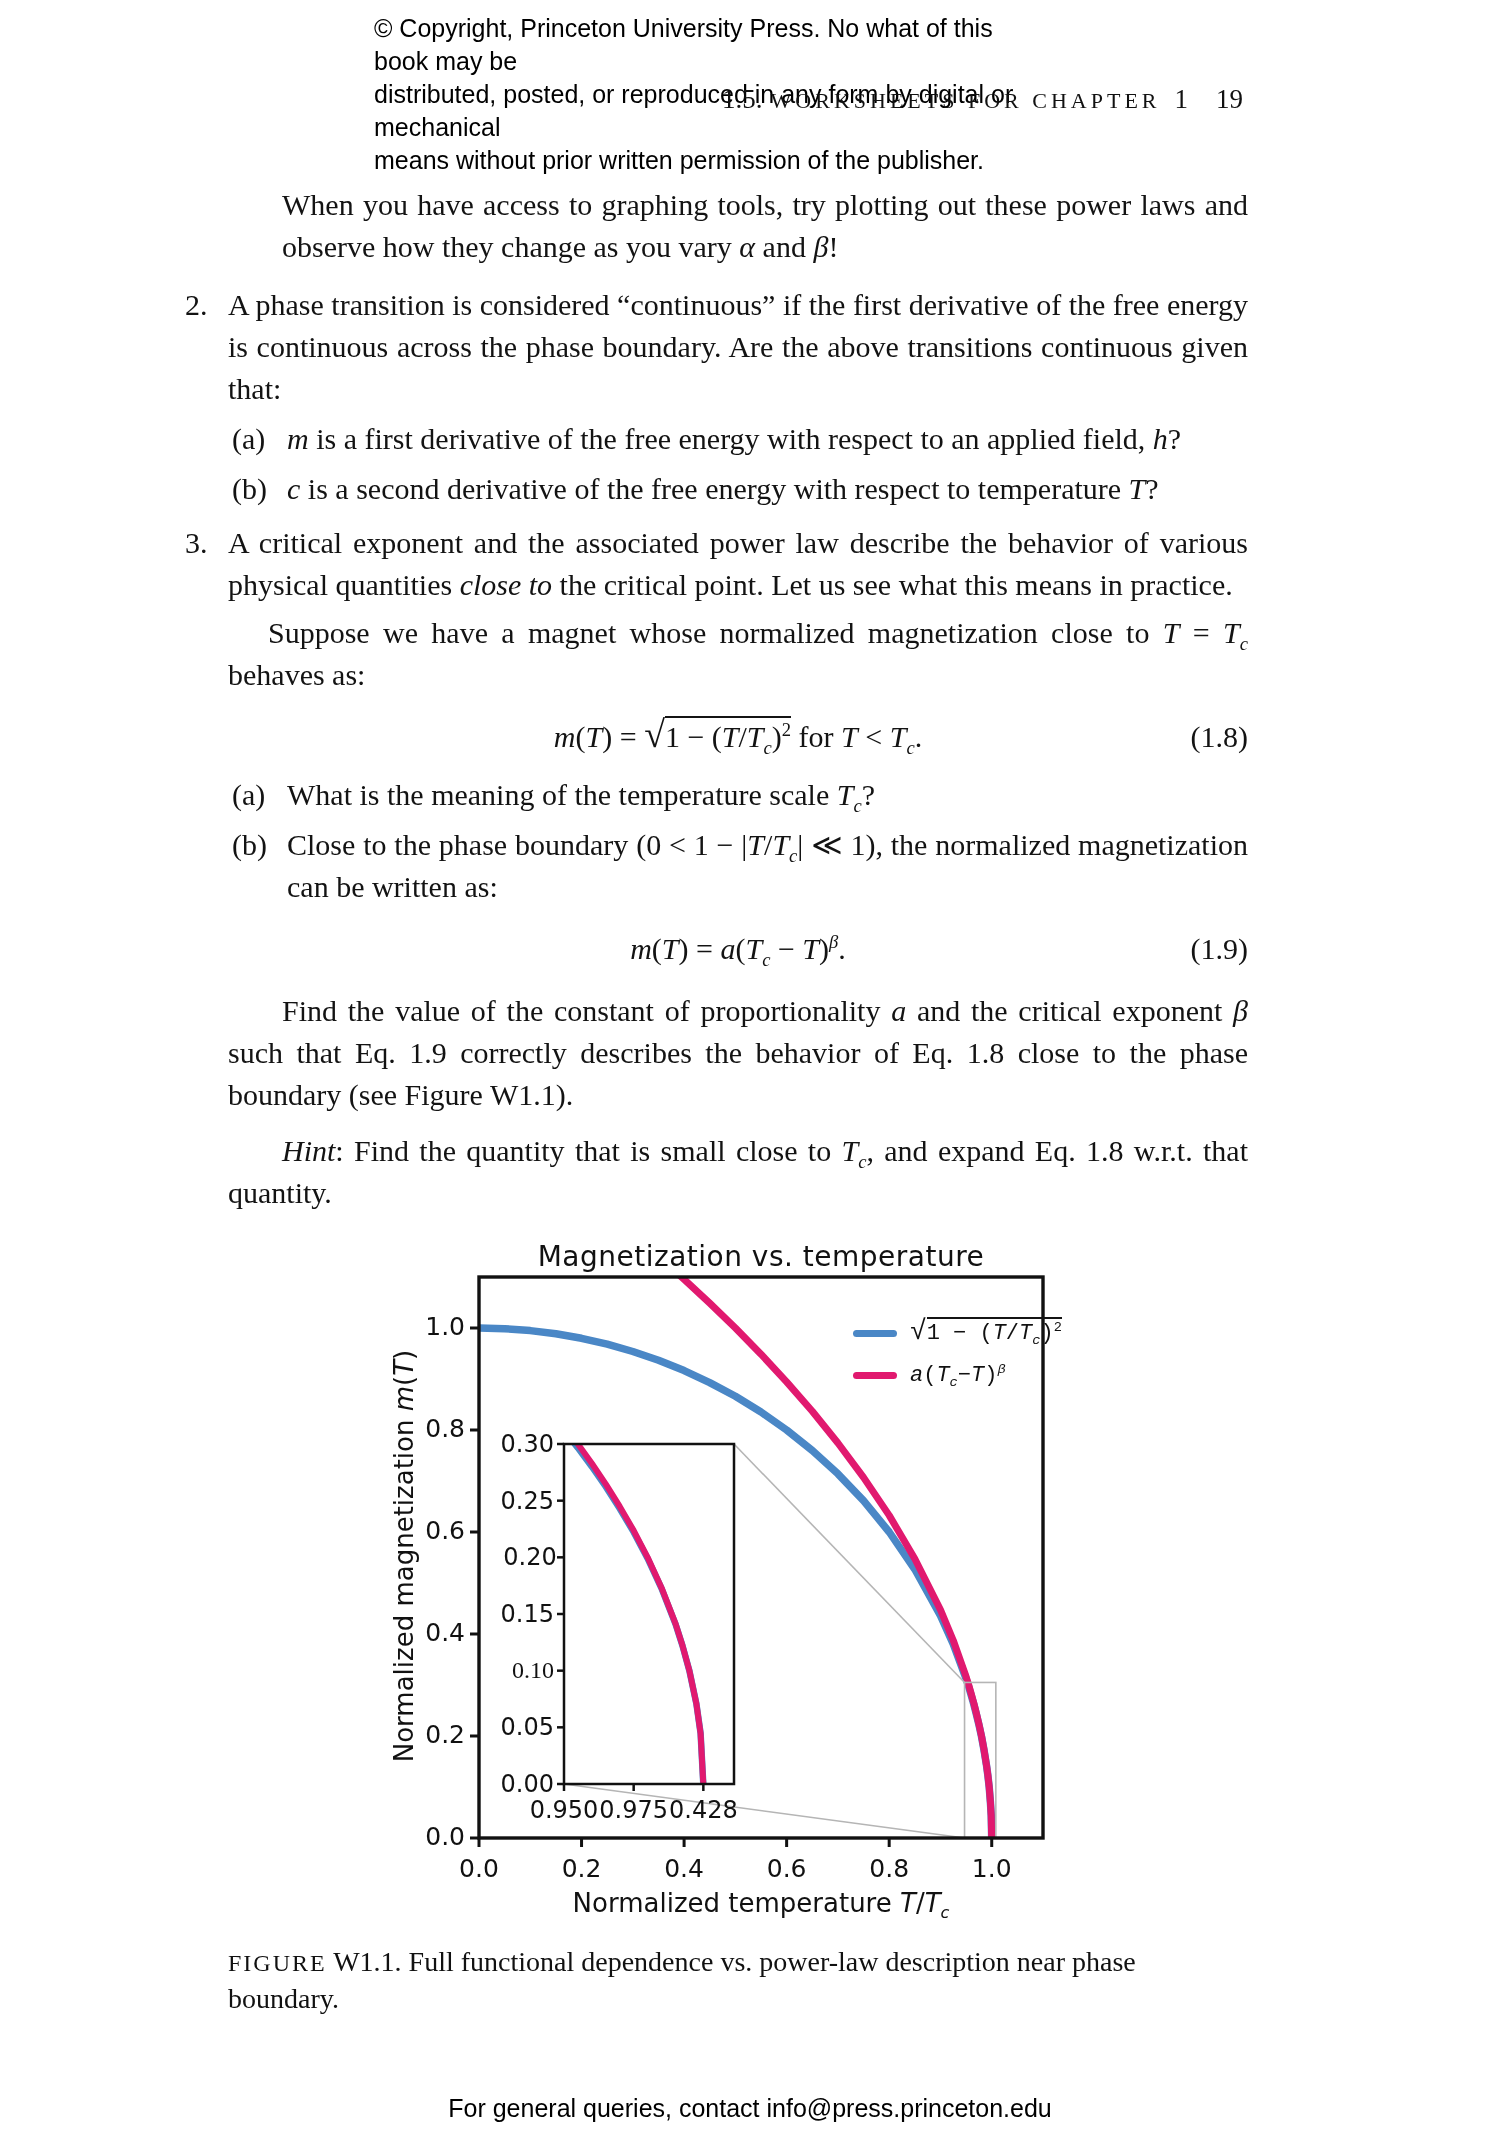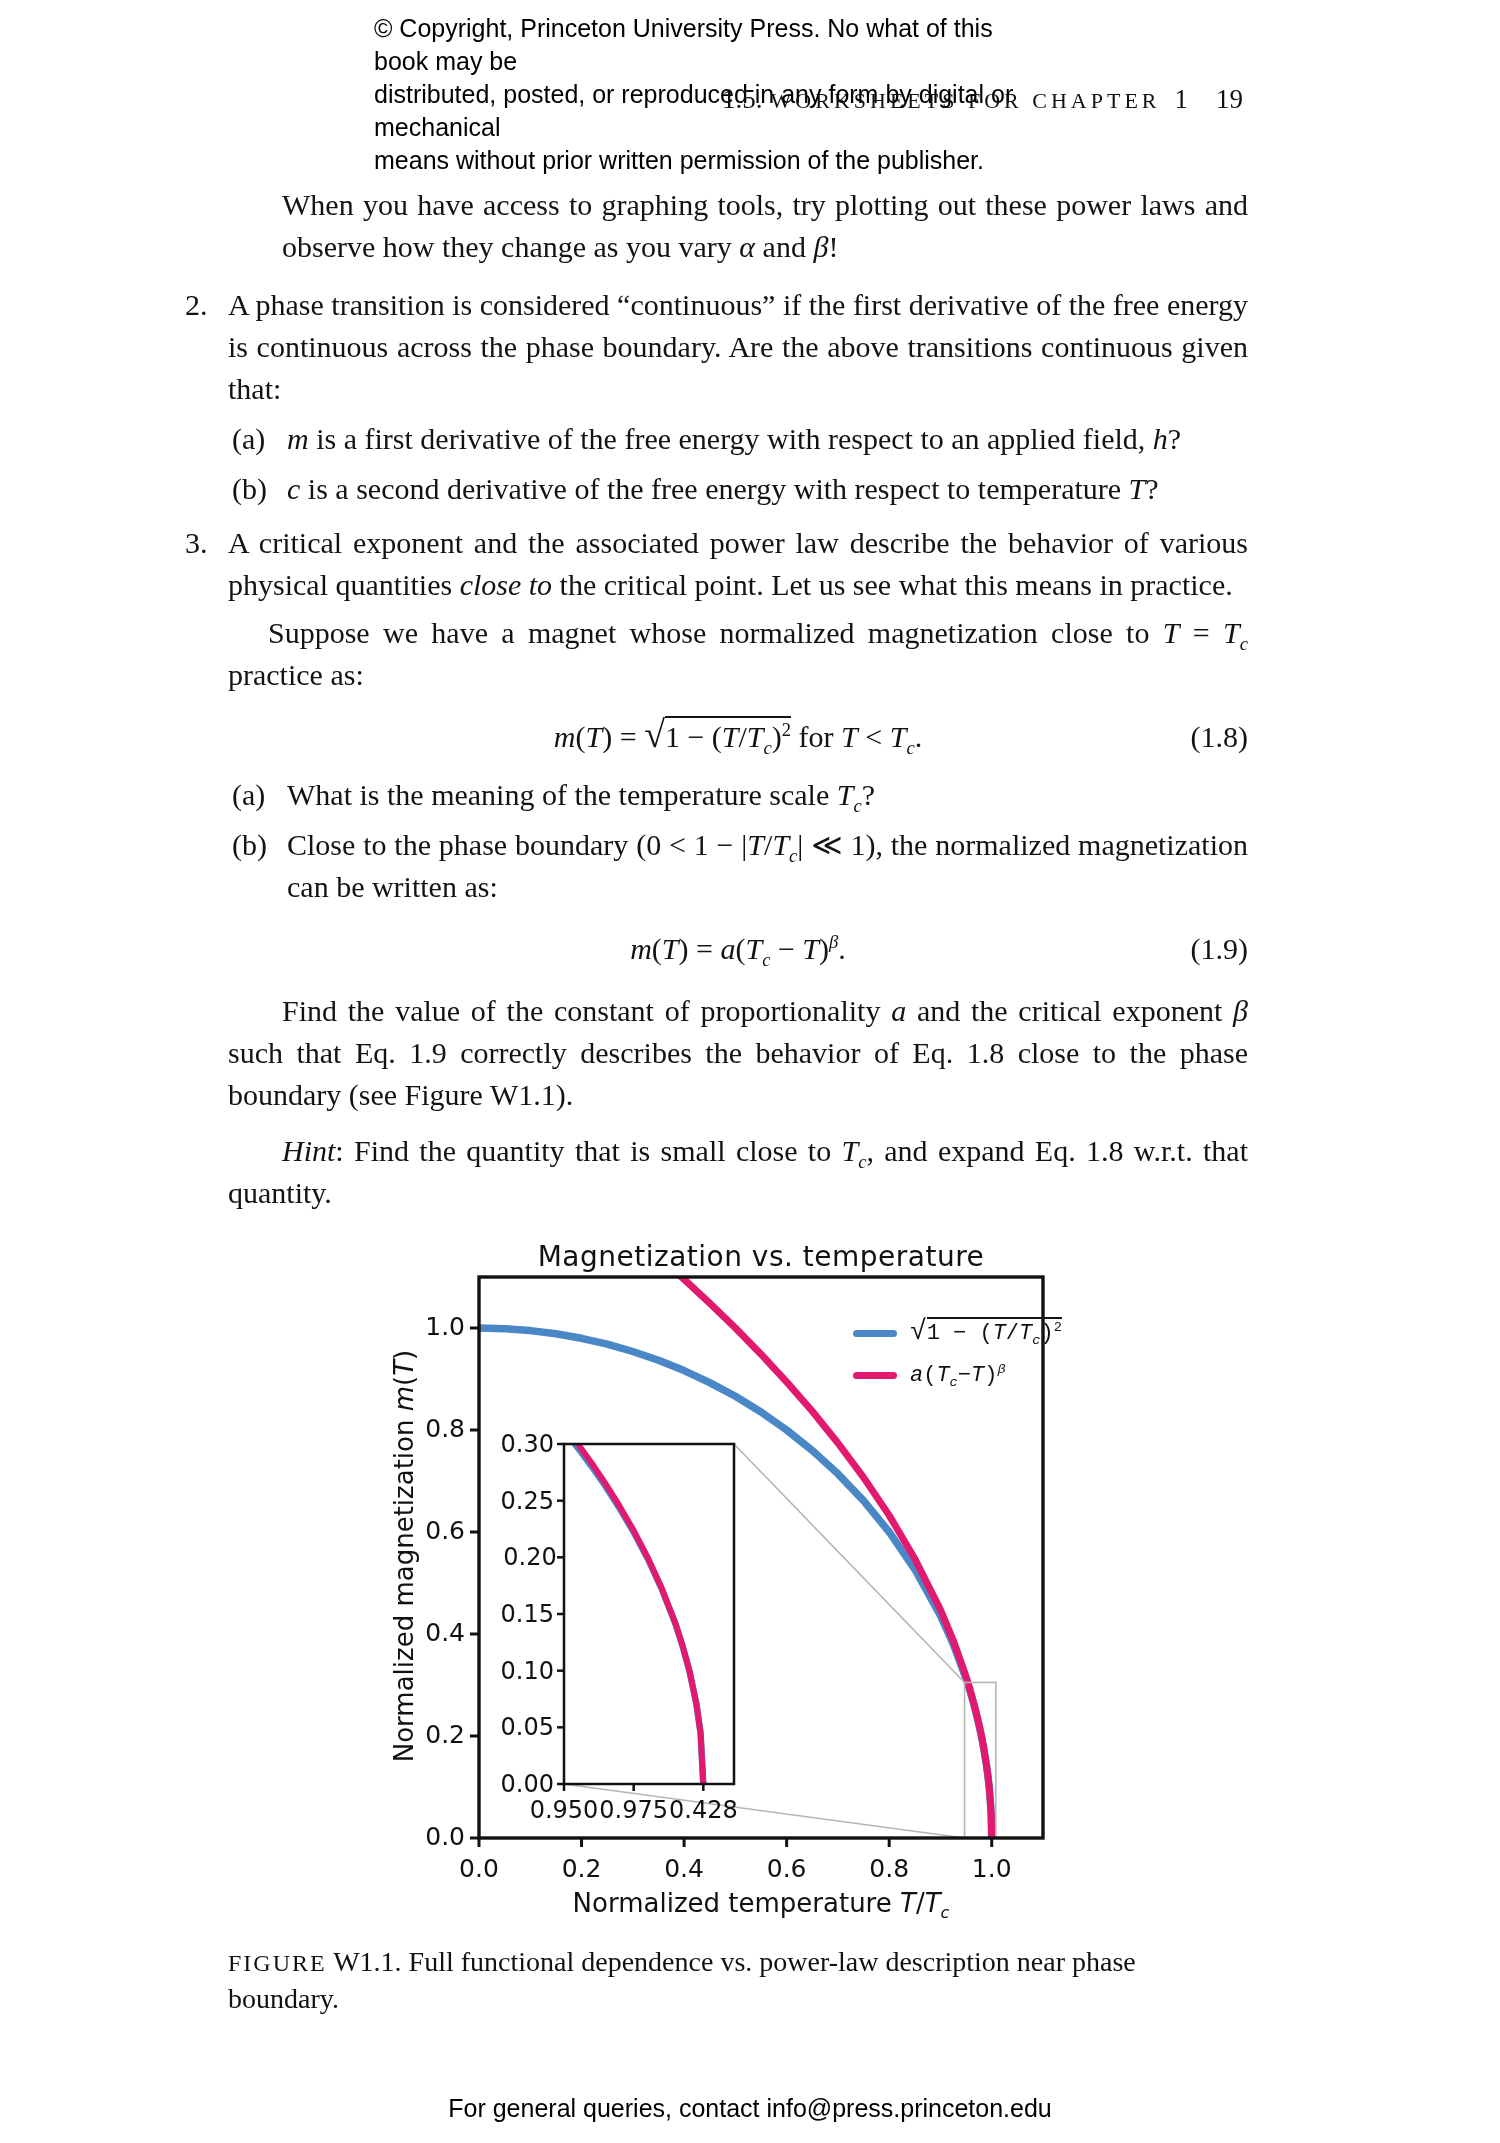--- a/index.html
+++ b/index.html
@@ -92,21 +92,21 @@
           <span class="slab">(b)</span>
           <div><span class="it">c</span><span> is a second derivative of the free energy with respect to temperature </span><span class="it">T</span><span>?</span></div>
         </div>
       </div>
     </div>
 
     <div class="item">
       <span class="num">3.</span>
       <div class="ibody">
         <p><span>A critical exponent and the associated power law describe the behavior of various physical quantities </span><span class="it">close to</span><span> the critical point. Let us see what this means in practice.</span></p>
-        <p class="indent"><span>Suppose we have a magnet whose normalized magnetization close to </span><span class="it">T</span><span> = </span><span class="it">T</span><sub class="it">c</sub><span> practice as:</span></p>
+        <p class="indent"><span>Suppose we have a magnet whose normalized magnetization close to </span><span class="it">T</span><span> = </span><span class="it">T</span><sub class="it">c</sub><span> behaves as:</span></p>
 
         <div class="eq">
           <span class="eq-math"><span class="it">m</span><span>(</span><span class="it">T</span><span>) = </span><span class="rad">√</span><span class="ov"><span>1 − (</span><span class="it">T</span><span>/</span><span class="it">T</span><sub class="it">c</sub><span>)</span><sup>2</sup></span><span>  for  </span><span class="it">T</span><span> &lt; </span><span class="it">T</span><sub class="it">c</sub><span>.</span></span>
           <span class="eq-num">(1.8)</span>
         </div>
 
         <div class="sub">
           <span class="slab">(a)</span>
           <div><span>What is the meaning of the temperature scale </span><span class="it">T</span><sub class="it">c</sub><span>?</span></div>
         </div>
@@ -193,21 +193,21 @@
       <div class="tick-label" style="left: 466.182px; top: 616px; width: 70px; text-align: center;">0.8</div>
       <div class="tick-label" style="left: 568.727px; top: 616px; width: 70px; text-align: center;">1.0</div>
       <div class="tick-label" style="left: 5px; top: 584px; width: 72px; text-align: right;">0.0</div>
       <div class="tick-label" style="left: 5px; top: 482px; width: 72px; text-align: right;">0.2</div>
       <div class="tick-label" style="left: 5px; top: 380px; width: 72px; text-align: right;">0.4</div>
       <div class="tick-label" style="left: 5px; top: 278px; width: 72px; text-align: right;">0.6</div>
       <div class="tick-label" style="left: 5px; top: 176px; width: 72px; text-align: right;">0.8</div>
       <div class="tick-label" style="left: 5px; top: 74px; width: 72px; text-align: right;">1.0</div>
       <div class="itick-label" style="left: 102px; top: 532px; width: 64px; text-align: right;">0.00</div>
       <div class="itick-label" style="left: 102px; top: 475.333px; width: 64px; text-align: right;">0.05</div>
-      <div class="itick-label" style="left: 102px; top: 418.667px; width: 64px; text-align: right;">0.10</div>
+      <div class="itick-label" style="left: 102px; top: 418.667px; width: 64px; text-align: right; font-family: Liberation Serif, serif;">0.10</div>
       <div class="itick-label" style="left: 102px; top: 362px; width: 64px; text-align: right;">0.15</div>
       <div class="itick-label" style="left: 110px; top: 305.333px; width: 64px; text-align: center;">0.20</div>
       <div class="itick-label" style="left: 102px; top: 248.667px; width: 64px; text-align: right;">0.25</div>
       <div class="itick-label" style="left: 102px; top: 192px; width: 64px; text-align: right;">0.30</div>
       <div class="itick-label" style="left: 136px; top: 558px; width: 80px; text-align: center;">0.950</div>
       <div class="itick-label" style="left: 205.672px; top: 558px; width: 80px; text-align: center;">0.975</div>
       <div class="itick-label" style="left: 275.344px; top: 558px; width: 80px; text-align: center;">0.428</div>
     </div>
 
   <div class="caption"><span class="sc">FIGURE</span><span> W1.1. Full functional dependence vs. power-law description near phase boundary.</span></div>

